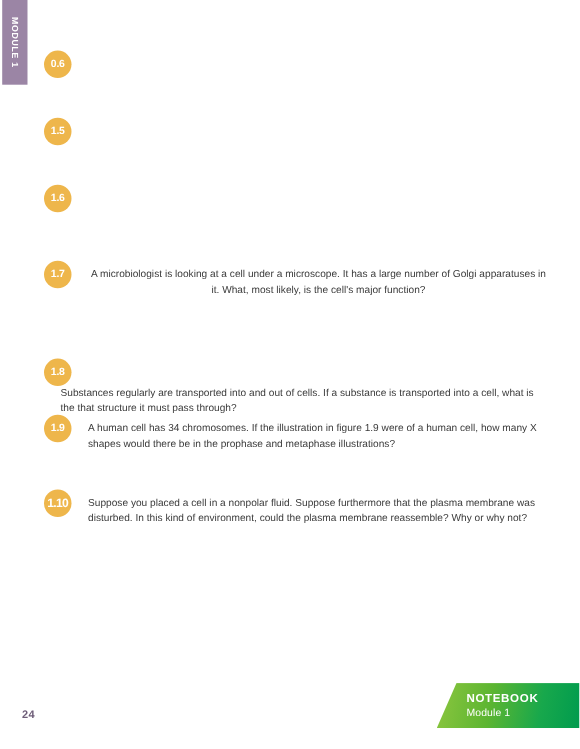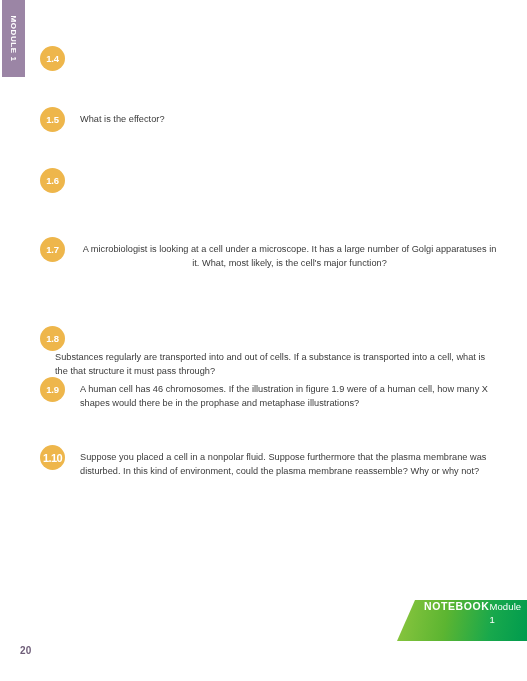--- a/index.html
+++ b/index.html
@@ -87,27 +87,27 @@
     top: 645px;
     color: #6e5d78;
     font-size: 10px;
     font-weight: bold;
     letter-spacing: 0.3px;
   }
 
   .notebook-badge {
     position: absolute;
     left: 397px;
-    top: 600px;
+    top: 621px;
     width: 130px;
     height: 41px;
     background: linear-gradient(100deg, #8cc63f 0%, #5cb531 38%, #18a84c 72%, #009b4e 100%);
     clip-path: polygon(18px 0, 130px 0, 130px 41px, 0 41px);
     display: flex;
-    flex-direction: row;
+    flex-direction: column;
     justify-content: center;
     padding-left: 27px;
     box-sizing: border-box;
   }
   .notebook-title {
     color: #ffffff;
     font-size: 10.5px;
     font-weight: bold;
     letter-spacing: 0.6px;
     line-height: 13px;
@@ -121,45 +121,44 @@
 </style>
 </head>
 <body>
 
 <div class="module-tab">
   <span class="module-tab-label">MODULE 1</span>
 </div>
 
 <div class="questions">
     <div class="question" style="top: 52px;">
-      <div class="q-badge">1.4</div>
+      <div class="q-badge">0.6</div>
     </div>
     <div class="question" style="top: 113px;">
       <div class="q-badge">1.5</div>
-      <div class="q-text">What is the effector?</div>
     </div>
     <div class="question" style="top: 174px;">
       <div class="q-badge">1.6</div>
     </div>
     <div class="question" style="top: 243px; text-align: center;">
       <div class="q-badge">1.7</div>
       <div class="q-text">A microbiologist is looking at a cell under a microscope. It has a large number of Golgi apparatuses in it. What, most likely, is the cell's major function?</div>
     </div>
     <div class="question" style="top: 332px; flex-direction: column;">
       <div class="q-badge">1.8</div>
       <div class="q-text">Substances regularly are transported into and out of cells. If a substance is transported into a cell, what is the that structure it must pass through?</div>
     </div>
     <div class="question" style="top: 383px;">
       <div class="q-badge">1.9</div>
-      <div class="q-text">A human cell has 46 chromosomes. If the illustration in figure 1.9 were of a human cell, how many X shapes would there be in the prophase and metaphase illustrations?</div>
+      <div class="q-text">A human cell has 34 chromosomes. If the illustration in figure 1.9 were of a human cell, how many X shapes would there be in the prophase and metaphase illustrations?</div>
     </div>
     <div class="question" style="top: 451px;">
       <div class="q-badge narrow">1.10</div>
       <div class="q-text">Suppose you placed a cell in a nonpolar fluid. Suppose furthermore that the plasma membrane was disturbed. In this kind of environment, could the plasma membrane reassemble? Why or why not?</div>
     </div>
   </div>
 
-<div class="page-number">20</div>
+<div class="page-number">24</div>
 
 <div class="notebook-badge">
   <span class="notebook-title">NOTEBOOK</span>
   <span class="notebook-sub">Module 1</span>
 </div>
 
 </body></html>

